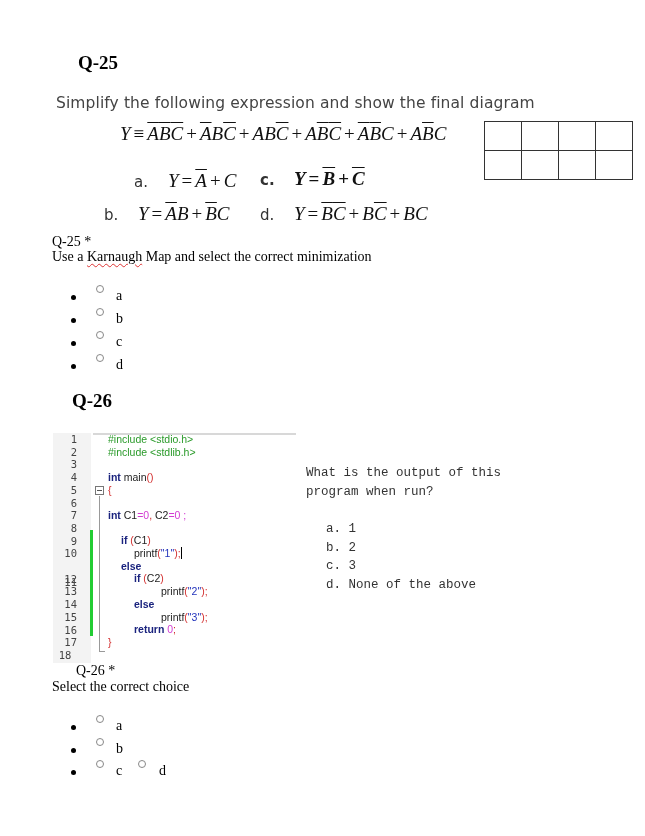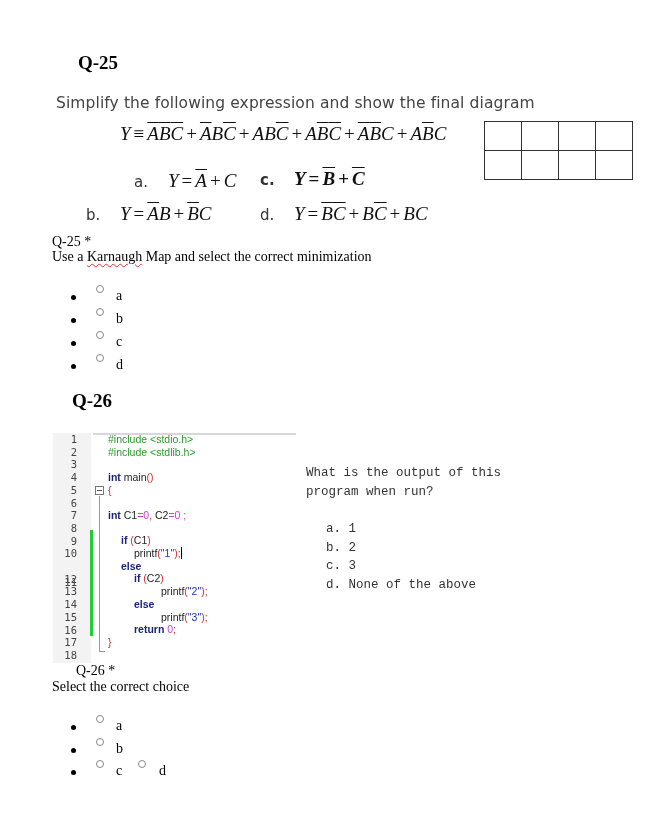--- a/index.html
+++ b/index.html
@@ -73,21 +73,21 @@
   </table>
 
 <div class="abs math" style="left:86px; top:170px;margin-left:48px;">
   <span class="optlabel">a.</span><span>Y</span><span class="op">=</span><span class="ol">A</span><span class="op">+</span><span>C</span>
 </div>
 
 <div class="abs math" style="left:260px; top:168px;font-weight:bold;">
   <span class="optlabel">c.</span><span>Y</span><span class="op">=</span><span class="ol">B</span><span class="op">+</span><span class="ol">C</span>
 </div>
 
-<div class="abs math" style="left:86px; top:203px;">
+<div class="abs math" style="left:104px; top:203px;">
   <span class="optlabel">b.</span><span>Y</span><span class="op">=</span><span class="ol">A</span><span>B</span><span class="op">+</span><span class="ol">B</span><span>C</span>
 </div>
 
 <div class="abs math" style="left:260px; top:203px;">
   <span class="optlabel">d.</span><span>Y</span><span class="op">=</span><span class="ol">B</span><span class="ol">C</span><span class="op">+</span><span>B</span><span class="ol">C</span><span class="op">+</span><span>BC</span>
 </div>
 
 <div class="abs qlabel" style="left:52px; top:234px;">Q-25 *</div>
 <div class="abs qlabel" style="left:52px; top:249px;">
   <span>Use a </span><span class="squiggle">Karnaugh</span><span> Map and select the correct minimization</span>
@@ -131,21 +131,21 @@
       <div class="lnum" style="top: 88.9px;">8</div>
       <div class="lnum" style="top: 101.6px;">9</div>
       <div class="lnum" style="top: 114.3px;">10</div>
       <div class="lnum" style="top: 143px;">11</div>
       <div class="lnum" style="top: 139.7px;">12</div>
       <div class="lnum" style="top: 152.4px;">13</div>
       <div class="lnum" style="top: 165.1px;">14</div>
       <div class="lnum" style="top: 177.8px;">15</div>
       <div class="lnum" style="top: 190.5px;">16</div>
       <div class="lnum" style="top: 203.2px;">17</div>
-      <div class="lnum" style="top: 215.9px;">18</div>
+      <div class="lnum" style="top: 215.9px; text-align: center;">18</div>
     </div>
   <div class="changebar"></div>
   <div class="foldline"></div>
   <div class="foldend"></div>
   <div class="foldbox"></div>
 
   <div class="cl" style="top:0px;"><span class="pp">#include &lt;stdio.h&gt;</span></div>
   <div class="cl" style="top:13px;"><span class="pp">#include &lt;stdlib.h&gt;</span></div>
   <div class="cl" style="top:38px;"><span class="kw">int</span><span> main</span><span class="punc">()</span></div>
   <div class="cl" style="top:51px;"><span class="punc">{</span></div>

